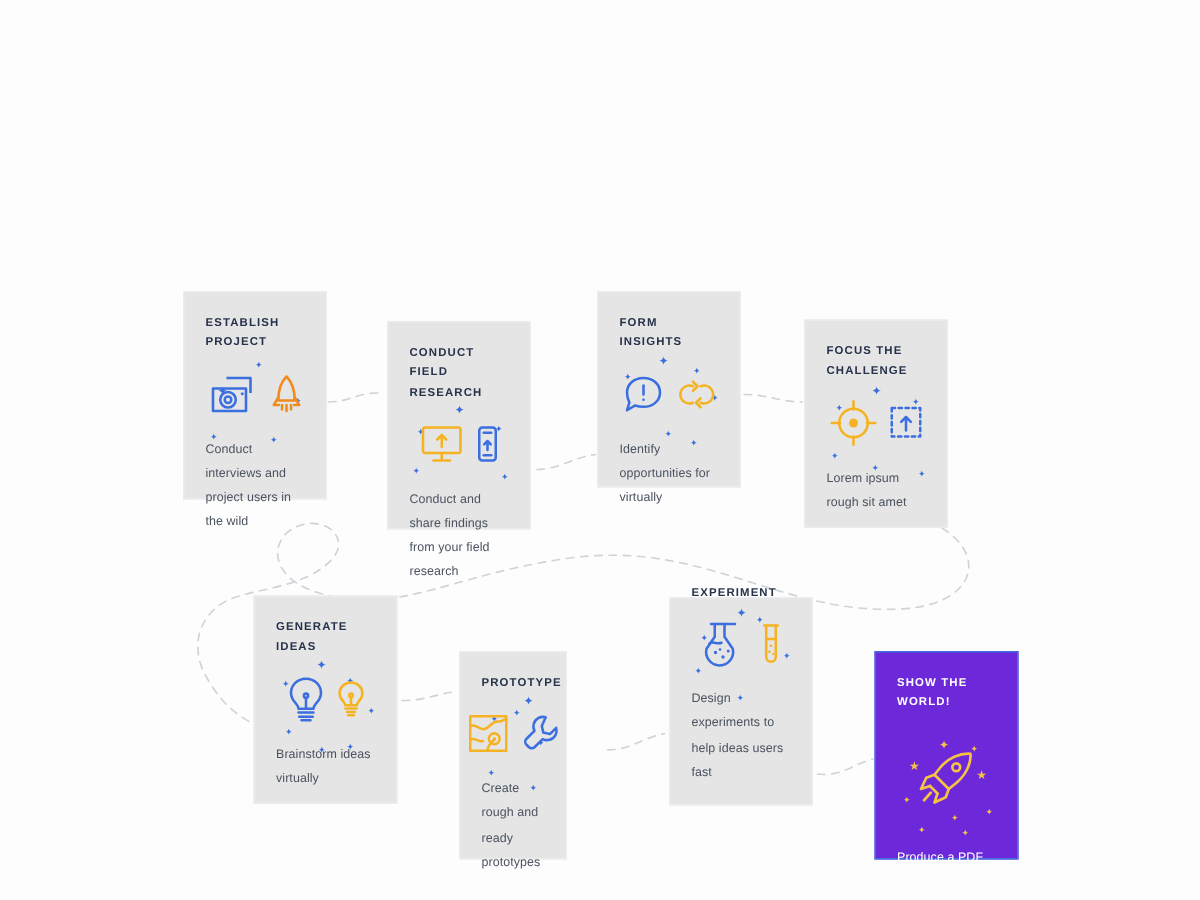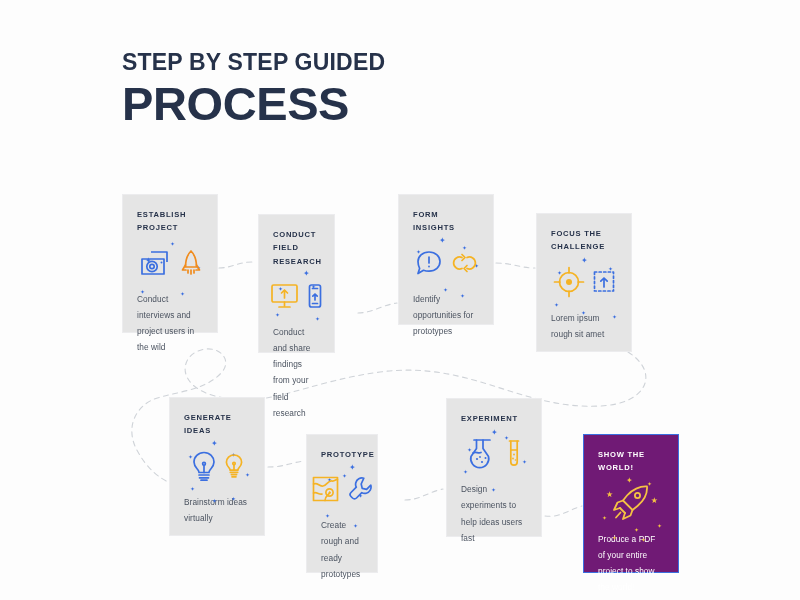--- a/index.html
+++ b/index.html
@@ -27,21 +27,21 @@
   #connectors path { fill: none; stroke: #cfd3d8; stroke-width: 1.1;
     stroke-dasharray: 5 4.5; stroke-linecap: round; }
 
   
   .card {
     position: absolute; background: #e5e5e5;
     border: 1px solid #ececee;
     padding: 13px 14px 14px 14px;
     display: flex; flex-direction: column;
   }
-  .card.dark { background: #701a75; border-color: #3b6fe0; }
+  .card.dark { background: #6d28d9; border-color: #3b6fe0; gap: 16px; }
 
   .card-title {
     font-size: 7.6px; font-weight: bold; letter-spacing: 0.75px;
     color: #26324a; line-height: 1.75; text-transform: uppercase;
   }
   .card.dark .card-title { color: #ffffff; }
 
   .icon-area {
     position: relative; flex: 1 1 auto;
     display: flex; align-items: center; justify-content: center;
@@ -61,24 +61,20 @@
   .card.dark .spark { color: #f5c243; }
   .spark.s1 { font-size: 8px; }
   .spark.s2 { font-size: 6px; }
   .spark.star { font-size: 8px; }
 </style>
 </head>
 <body>
 
 <div id="stage">
 
-  <div class="heading">
-    <div class="kicker">STEP BY STEP GUIDED</div>
-    <div class="main">PROCESS</div>
-  </div>
 
   <svg id="connectors" viewBox="0 0 800 600">
     <path d="M219,268 C232,268 238,262 252,262"></path>
     <path d="M358,313 C372,313 382,305 397,303"></path>
     <path d="M496,263 C512,263 520,268 535,268"></path>
     <path d="M628,352 C660,372 648,404 600,406
                                        C520,410 470,360 380,372
                                        C300,383 268,410 215,396
                                        C178,386 180,360 196,352
                                        C215,342 234,358 222,372
@@ -114,21 +110,21 @@
             <path d="M4.5,17 L1.5,22 h3.5"></path>
             <path d="M15.5,17 L18.5,22 h-3.5"></path>
             <path d="M7,22 v3 M10,22 v4 M13,22 v3"></path>
           </g>
         </svg>
       </div>
     </div>
     <div class="card-desc">Conduct interviews and project users in the wild</div>
   </div>
 
-  <div class="card" style="left:258px; top:214px; width:77px; height:139px;">
+  <div class="card" style="left:258px; top:214px; width:96px; height:139px;">
     <div class="card-title">CONDUCT FIELD RESEARCH</div>
     <div class="icon-area">
       <span class="spark s2" style="left:5px;  top:18px;">✦</span>
       <span class="spark s1" style="left:30px; top:2px;">✦</span>
       <span class="spark s2" style="left:2px;  top:44px;">✦</span>
       <span class="spark s2" style="right:4px; top:16px;">✦</span>
       <span class="spark s2" style="right:0px; top:48px;">✦</span>
       <div class="icon-row">
         <svg width="30" height="28" viewBox="0 0 30 28">
           <g fill="none" stroke="#f5b324" stroke-width="1.7" stroke-linejoin="round" stroke-linecap="round">
@@ -173,21 +169,21 @@
         <svg width="27" height="22" viewBox="0 0 27 22">
           <g fill="none" stroke="#f5b324" stroke-width="1.7" stroke-linejoin="round" stroke-linecap="round">
             <path d="M11,5.5 A6,6 0 1 0 11,16.5"></path>
             <path d="M11,2.5 l3,3 l-3,3"></path>
             <path d="M16,16.5 A6,6 0 1 0 16,5.5"></path>
             <path d="M16,19.5 l-3,-3 l3,-3"></path>
           </g>
         </svg>
       </div>
     </div>
-    <div class="card-desc">Identify opportunities for prototypes</div>
+    <div class="card-desc">Identify opportunities for virtually</div>
   </div>
 
   <div class="card" style="left:536px; top:213px; width:96px; height:139px;">
     <div class="card-title">FOCUS THE CHALLENGE</div>
     <div class="icon-area">
       <span class="spark s2" style="left:6px;  top:16px;">✦</span>
       <span class="spark s1" style="left:30px; top:3px;">✦</span>
       <span class="spark s2" style="left:3px;  top:48px;">✦</span>
       <span class="spark s2" style="left:30px; top:56px;">✦</span>
       <span class="spark s2" style="right:4px; top:12px;">✦</span>
@@ -273,21 +269,21 @@
                      L3,17.5 C1.9,18.6 1.9,20.4 3,21.5 L4.5,23 C5.6,24.1 7.4,24.1 8.5,23
                      L13.8,17.7 C15.1,18.4 16.7,18.6 18.3,18.2 C21.8,17.3 23.8,13.7 22.8,10.2
                      L18.6,14.4 L14.2,13.4 L13.2,9 z"></path>
           </g>
         </svg>
       </div>
     </div>
     <div class="card-desc">Create rough and ready prototypes</div>
   </div>
 
-  <div class="card" style="left:446px; top:398px; width:96px; height:139px;">
+  <div class="card" style="left:446px; top:398px; width:96px; height:139px;justify-content:flex-end;">
     <div class="card-title">EXPERIMENT</div>
     <div class="icon-area">
       <span class="spark s2" style="left:6px;  top:22px;">✦</span>
       <span class="spark s1" style="left:30px; top:4px;">✦</span>
       <span class="spark s2" style="left:2px;  top:44px;">✦</span>
       <span class="spark s2" style="left:30px; top:62px;">✦</span>
       <span class="spark s2" style="right:18px;top:10px;">✦</span>
       <span class="spark s2" style="right:0px; top:34px;">✦</span>
       <div class="icon-row">
         <svg width="32" height="32" viewBox="0 0 32 32">

